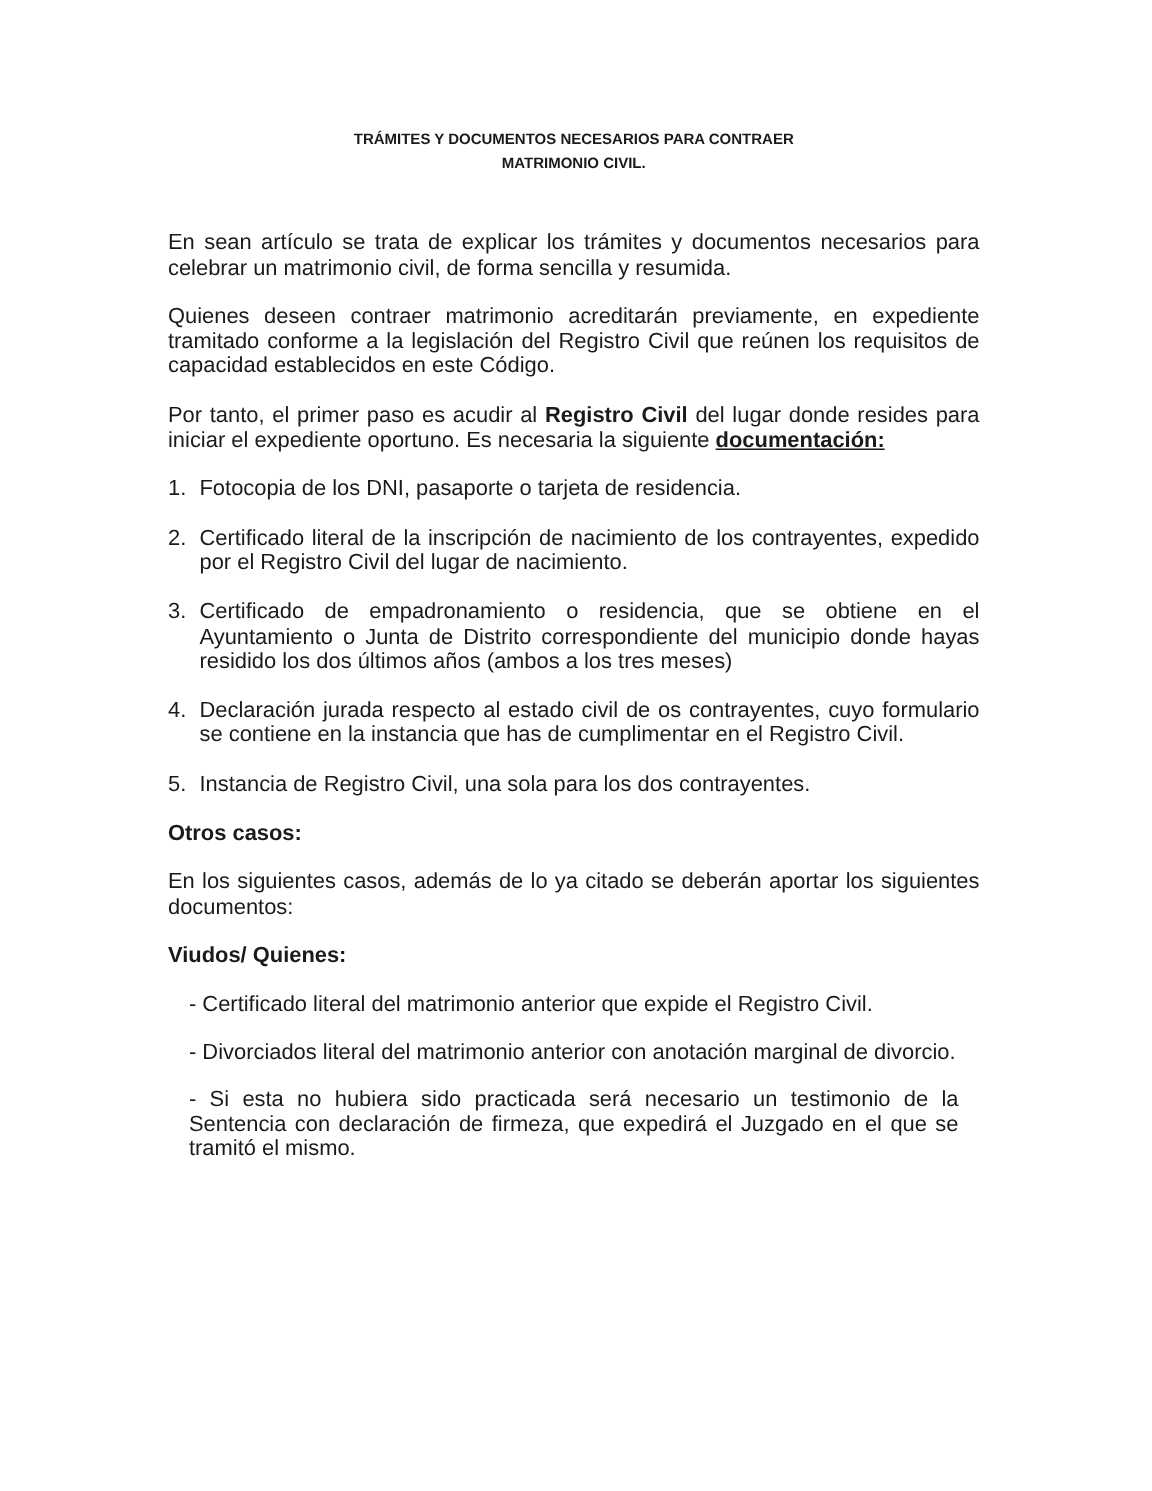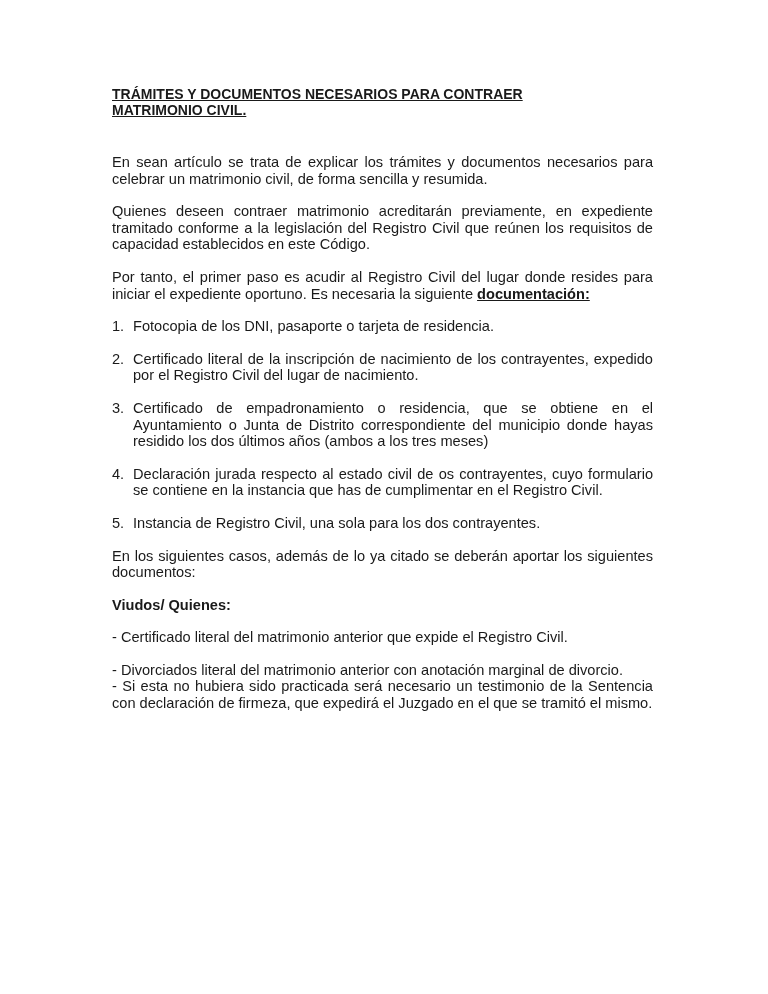--- a/index.html
+++ b/index.html
@@ -1,30 +1,30 @@
 <!DOCTYPE html>
 <html><head>
 <meta charset="utf-8">
 <style>
   html, body { margin: 0; padding: 0; background: #ffffff; }
   body { width: 768px; height: 994px; position: relative; overflow: hidden;
          font-family: "Liberation Sans", sans-serif; color: #1a1a1a; }
   .page { position: absolute; left: 112px; top: 86px; width: 541px;
           font-size: 14.6px; line-height: 16.6px; }
-  .title { text-align: left; font-weight: bold; text-decoration: underline;
-           font-size: 14px; line-height: 16px; margin: 0 0 36px 0; }
+  .title { text-align: center; font-weight: bold; 
+           font-size: 10px; line-height: 16px; margin: 0 0 36px 0; }
   p { margin: 0 0 16px 0; text-align: justify; }
   .heading { font-weight: bold; margin: 0 0 16px 0; }
-  .bold { font-weight: normal; margin-top: 13px; }
+  .bold { font-weight: bold; margin-top: 13px; }
   .bold-u { font-weight: bold; text-decoration: underline; }
   ol { margin: 0 0 16px 0; padding: 0; list-style: none; }
   ol li { display: flex; margin: 0 0 16px 0; }
   ol li .num { width: 21px; flex: 0 0 21px; }
   ol li .txt { flex: 1; text-align: justify; }
-  .dash-lines p { margin: 0; }
+  .dash-lines p { margin: 14px; }
   .dash-block { margin-bottom: 16px; }
 </style>
 </head>
 <body>
 
 <div class="page">
 
   <div class="title">
     <div>TRÁMITES Y DOCUMENTOS NECESARIOS PARA CONTRAER</div>
     <div>MATRIMONIO CIVIL.</div>
@@ -51,20 +51,21 @@
     <li>
       <span class="num">4.</span>
       <span class="txt">Declaración jurada respecto al estado civil de os contrayentes, cuyo formulario se contiene en la instancia que has de cumplimentar en el Registro Civil.</span>
     </li>
     <li>
       <span class="num">5.</span>
       <span class="txt">Instancia de Registro Civil, una sola para los dos contrayentes.</span>
     </li>
   </ol>
 
+  <div class="heading">Otros casos:</div>
   <p>En los siguientes casos, además de lo ya citado se deberán aportar los siguientes documentos:</p>
 
   <div class="heading">Viudos/ Quienes:</div>
   <div class="dash-lines dash-block">
     <p>- Certificado literal del matrimonio anterior que expide el Registro Civil.</p>
   </div>
 
   <div class="dash-lines">
     <p>- Divorciados literal del matrimonio anterior con anotación marginal de divorcio.</p>
     <p>- Si esta no hubiera sido practicada será necesario un testimonio de la Sentencia con declaración de firmeza, que expedirá el Juzgado en el que se tramitó el mismo.</p>

